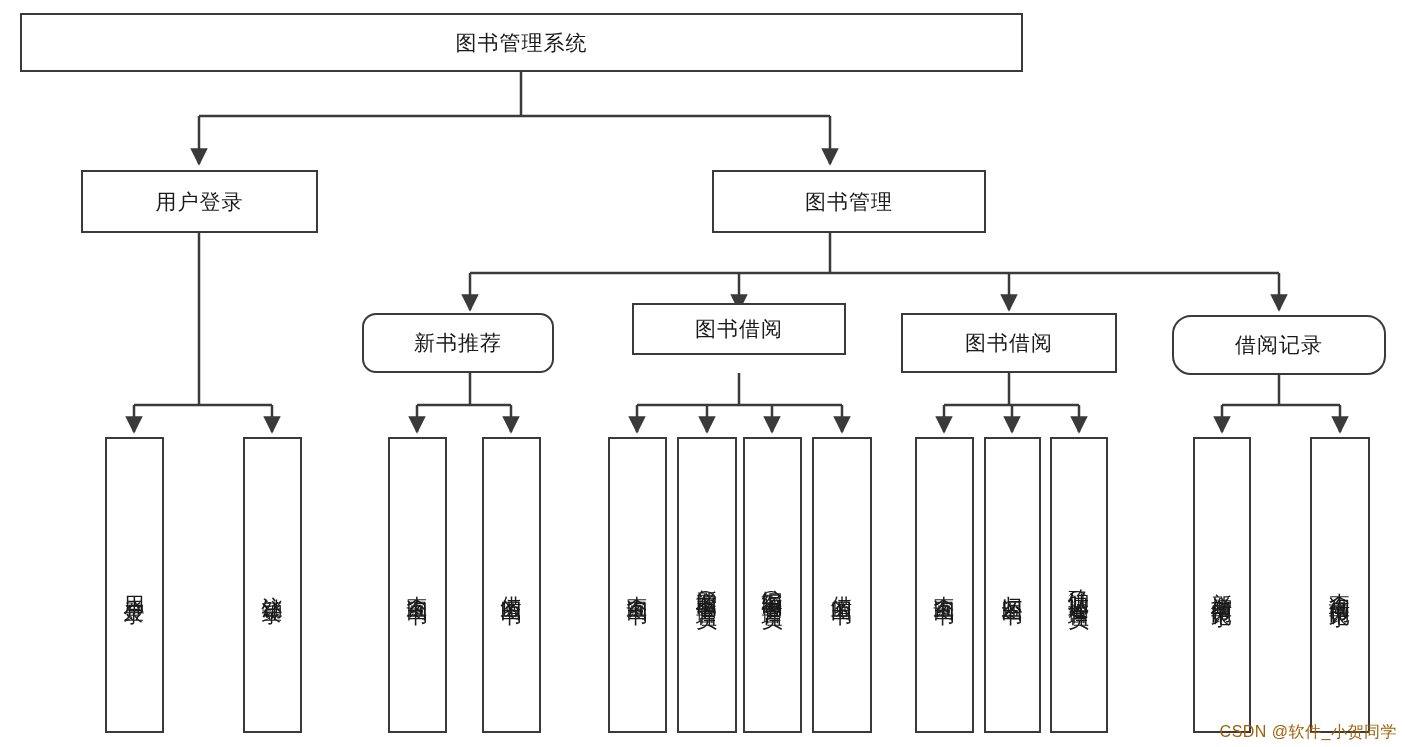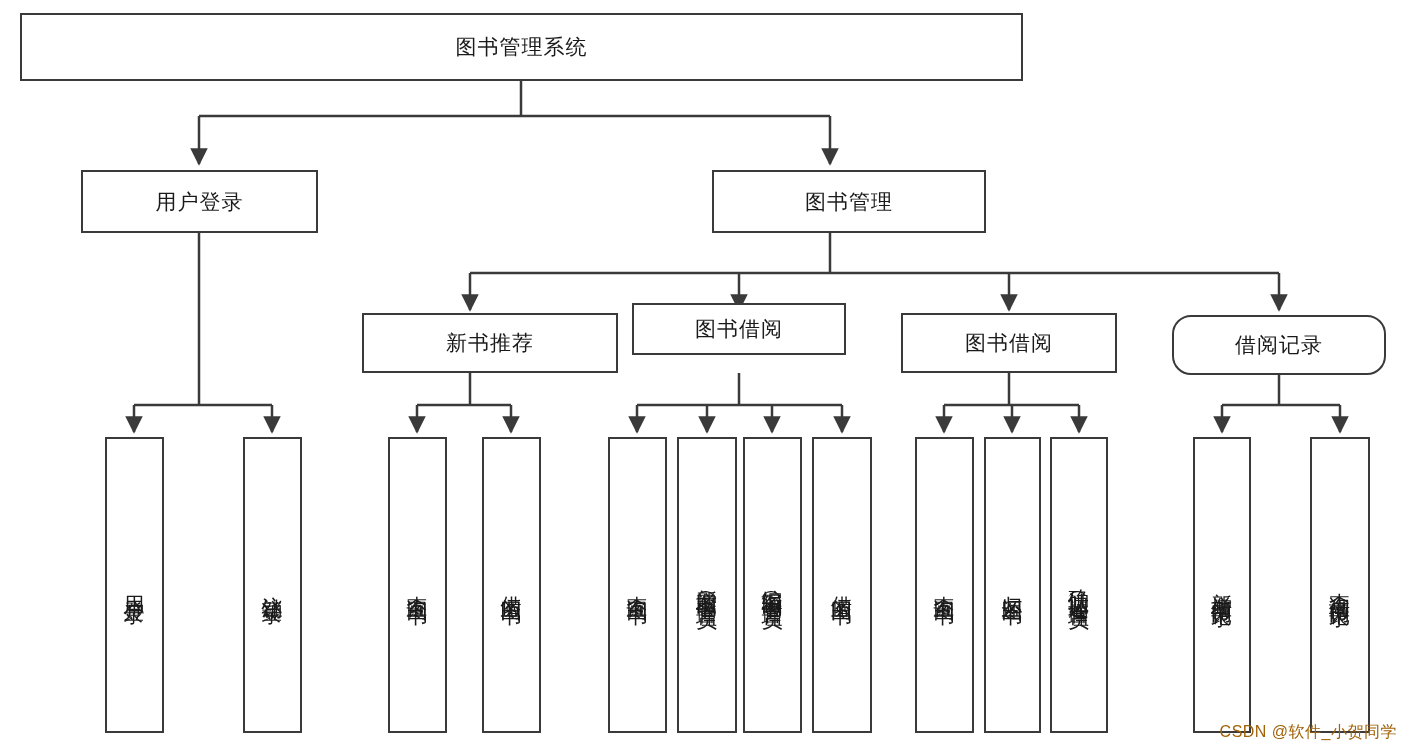--- a/index.html
+++ b/index.html
@@ -111,32 +111,32 @@
       <path d="M 1012 405 L 1012 432" marker-end="url(#arrow)"></path>
       <path d="M 1079 405 L 1079 432" marker-end="url(#arrow)"></path>
 
       <path d="M 1279 375 L 1279 405"></path>
       <path d="M 1222 405 L 1340 405"></path>
       <path d="M 1222 405 L 1222 432" marker-end="url(#arrow)"></path>
       <path d="M 1340 405 L 1340 432" marker-end="url(#arrow)"></path>
     </g>
   </svg>
 
-  <div class="node horiz" style="left:20px; top:13px; width:1003px; height:68px;">
+  <div class="node horiz" style="left:20px; top:13px; width:1003px; height:59px;">
     <span class="label">图书管理系统</span>
   </div>
 
   <div class="node horiz" style="left:81px; top:170px; width:237px; height:63px;">
     <span class="label">用户登录</span>
   </div>
   <div class="node horiz" style="left:712px; top:170px; width:274px; height:63px;">
     <span class="label">图书管理</span>
   </div>
 
-  <div class="node horiz" style="left:362px; top:313px; width:256px; height:60px;">
+  <div class="node horiz" style="left:362px; top:313px; width:192px; height:60px;border-radius:14px;">
     <span class="label">新书推荐</span>
   </div>
   <div class="node horiz" style="left:632px; top:303px; width:214px; height:52px;">
     <span class="label">图书借阅</span>
   </div>
   <div class="node horiz" style="left:901px; top:313px; width:216px; height:60px;">
     <span class="label">图书借阅</span>
   </div>
   <div class="node horiz" style="left:1172px; top:315px; width:214px; height:60px;border-radius:19px;">
     <span class="label">借阅记录</span>

